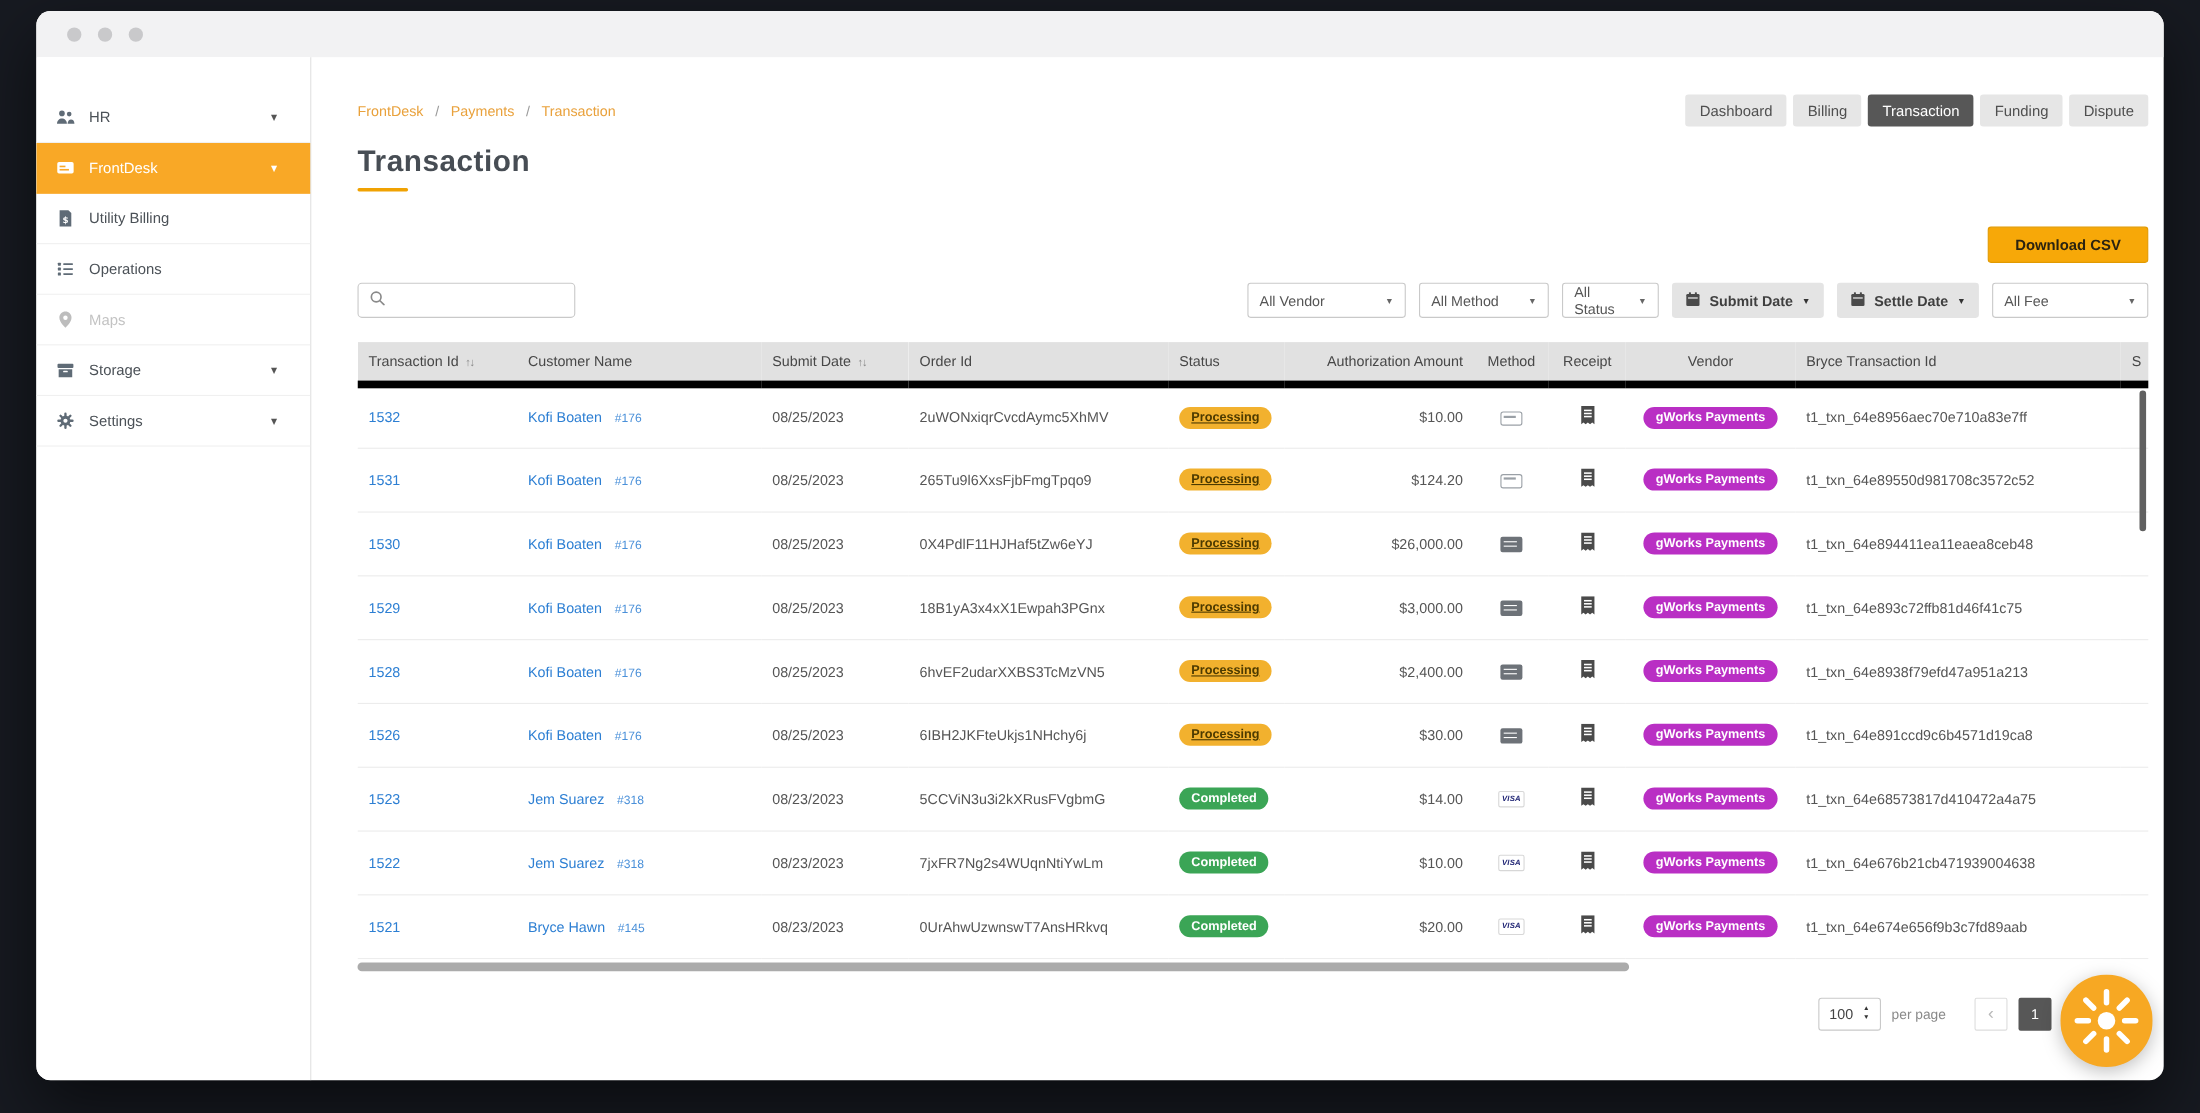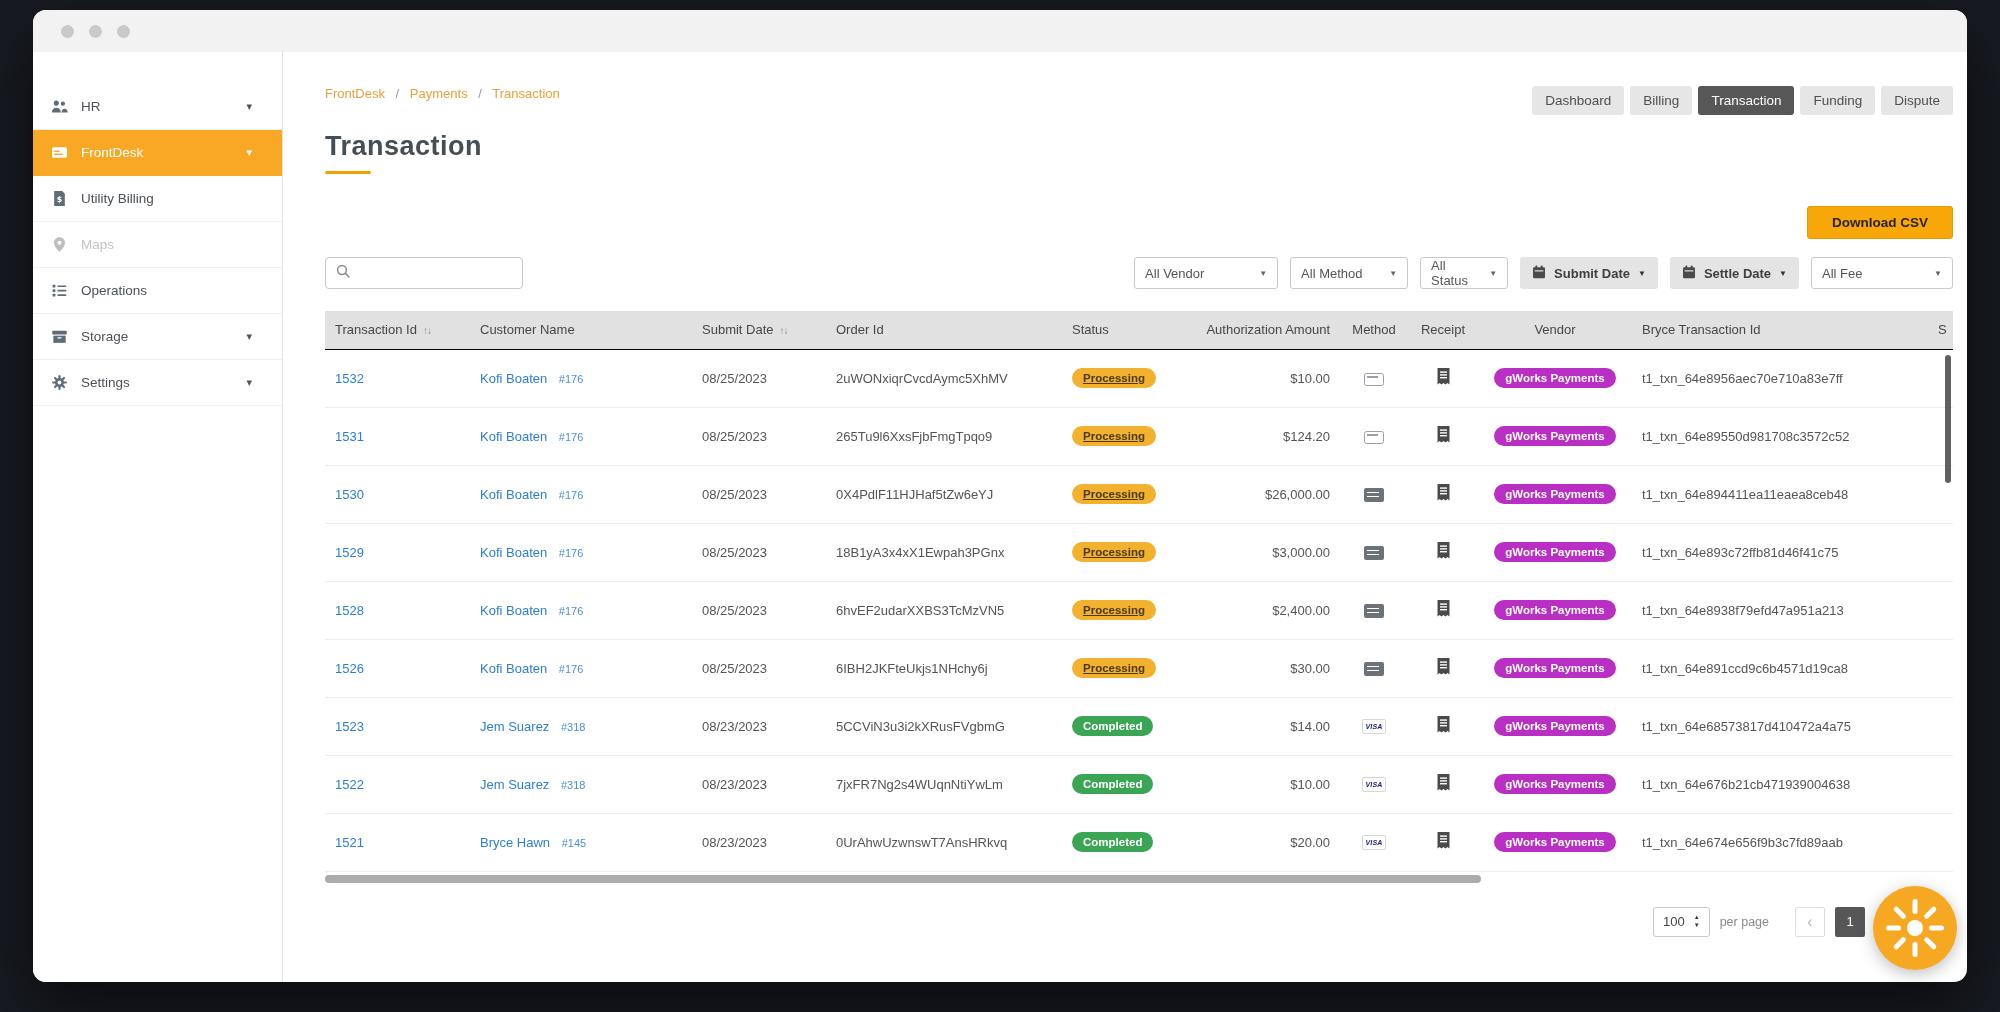--- a/index.html
+++ b/index.html
@@ -23,21 +23,21 @@
   .side-item .s-label { white-space:nowrap; }
   .side-item.active { background:#F9A826; color:#fff; border-bottom:1px solid #F9A826; }
   .side-item.disabled { color:#c3c3c3; cursor:default; }
   .chev { margin-left:auto; font-size:11px; color:#555; }
   .side-item.active .chev { color:#fff; }
   .s-icon { width:17px; display:inline-flex; justify-content:center; }
 
   
   .main { flex:1; padding:34px 14px 0 42px; position:relative; display:flex; flex-direction:column; min-width:0; }
 
-  .header-row { display:flex; justify-content:space-between; }
+  .header-row { display:flex; justify-content:space-between; align-items:center; }
   .breadcrumb { font-size:13px; color:#E9A13B; }
   .crumb { cursor:pointer; }
   .sep { color:#9a9a9a; margin:0 7px; }
 
   .tabs { display:flex; gap:6px; }
   .tab { padding:7px 13px; background:#E6E6E6; color:#4f4f4f; font-size:13.5px; border-radius:3px;
          border:none; cursor:pointer; font-family:inherit; }
   .tab.active { background:#575757; color:#fff; }
 
   .page-title { margin-top:16px; font-size:27px; color:#474d54; font-weight:600; letter-spacing:.5px; }
@@ -58,21 +58,21 @@
   .caret { font-size:8px; color:#666; margin-left:auto; }
   .date-btn { background:#E4E4E4; border:none; border-radius:3px; height:32px; padding:0 12px;
               display:inline-flex; align-items:center; gap:8px; font-size:13px; color:#3f3f3f; cursor:pointer;
               font-family:inherit; font-weight:600; }
   .date-btn .caret { color:#333; }
 
   
   .table-wrap { margin-top:22px; position:relative; overflow:hidden; }
   table { border-collapse:collapse; table-layout:fixed; width:1808px; }
   thead th { background:#E1E1E1; height:38px; font-size:13px; font-weight:400; color:#474747;
-             text-align:left; padding:0 10px; border-bottom:1px solid #000000; white-space:nowrap; overflow:hidden; }
+             text-align:left; padding:0 10px; border-bottom:7px solid #000000; white-space:nowrap; overflow:hidden; }
   tbody td { height:58px; border-bottom:1px solid #ececec; font-size:13px; color:#555;
              padding:0 10px; white-space:nowrap; overflow:hidden; }
   .ta-r { text-align:right !important; }
   .ta-c { text-align:center !important; }
   .sort { font-size:10px; color:#8a8a8a; letter-spacing:-1px; margin-left:6px; }
   .link { color:#2D7FD3; text-decoration:none; cursor:pointer; }
   .ref-link { font-size:11px; margin-left:8px; color:#4a90d9; }
   .pill { display:inline-block; padding:4px 11px; border-radius:20px; font-size:11.5px; font-weight:700; }
   .status-pill.processing { background:#F2B12E; color:#4c3a00;text-decoration:underline; }
   .status-pill.completed  { background:#3BA556; color:#fff; }
@@ -146,41 +146,41 @@
       </div>
       <div class="side-item">
         <span class="s-icon">
           <svg width="17" height="17" viewBox="0 0 16 16">
               <path d="M3 1h7.5L13 3.5V15H3z" fill="#5f6b76"></path>
               <text x="8" y="11.6" font-size="7.5" fill="#fff" font-weight="bold" text-anchor="middle" font-family="DejaVu Sans">$</text>
             </svg>
         </span>
         <span class="s-label">Utility Billing</span>
       </div>
-      <div class="side-item disabled">
-        <span class="s-icon">
-          <svg width="17" height="17" viewBox="0 0 16 16">
-              <path d="M8 1.2c-2.9 0-5.2 2.3-5.2 5.2C2.8 10.2 8 15 8 15s5.2-4.8 5.2-8.6c0-2.9-2.3-5.2-5.2-5.2z" fill="#bdbdbd"></path>
-              <circle cx="8" cy="6.4" r="1.9" fill="#fff"></circle>
-            </svg>
-        </span>
-        <span class="s-label">Maps</span>
-      </div>
       <div class="side-item">
         <span class="s-icon">
           <svg width="17" height="17" viewBox="0 0 16 16" fill="#5f6b76">
               <rect x="1.5" y="2.6" width="2.6" height="2.6" rx=".5"></rect>
               <rect x="6" y="3.2" width="8.5" height="1.5" rx=".7"></rect>
               <rect x="1.5" y="6.8" width="2.6" height="2.6" rx=".5"></rect>
               <rect x="6" y="7.4" width="8.5" height="1.5" rx=".7"></rect>
               <rect x="1.5" y="11" width="2.6" height="2.6" rx=".5"></rect>
               <rect x="6" y="11.6" width="8.5" height="1.5" rx=".7"></rect>
             </svg>
         </span>
         <span class="s-label">Operations</span>
+      </div>
+      <div class="side-item disabled">
+        <span class="s-icon">
+          <svg width="17" height="17" viewBox="0 0 16 16">
+              <path d="M8 1.2c-2.9 0-5.2 2.3-5.2 5.2C2.8 10.2 8 15 8 15s5.2-4.8 5.2-8.6c0-2.9-2.3-5.2-5.2-5.2z" fill="#bdbdbd"></path>
+              <circle cx="8" cy="6.4" r="1.9" fill="#fff"></circle>
+            </svg>
+        </span>
+        <span class="s-label">Maps</span>
       </div>
       <div class="side-item">
         <span class="s-icon">
           <svg width="17" height="17" viewBox="0 0 16 16" fill="#5f6b76">
               <rect x="1.2" y="2.6" width="13.6" height="3.6" rx=".8"></rect>
               <path d="M2.2 7.2h11.6V14H2.2z"></path>
               <rect x="6" y="8.6" width="4" height="1.3" rx=".6" fill="#fff"></rect>
             </svg>
         </span>
         <span class="s-label">Storage</span>

